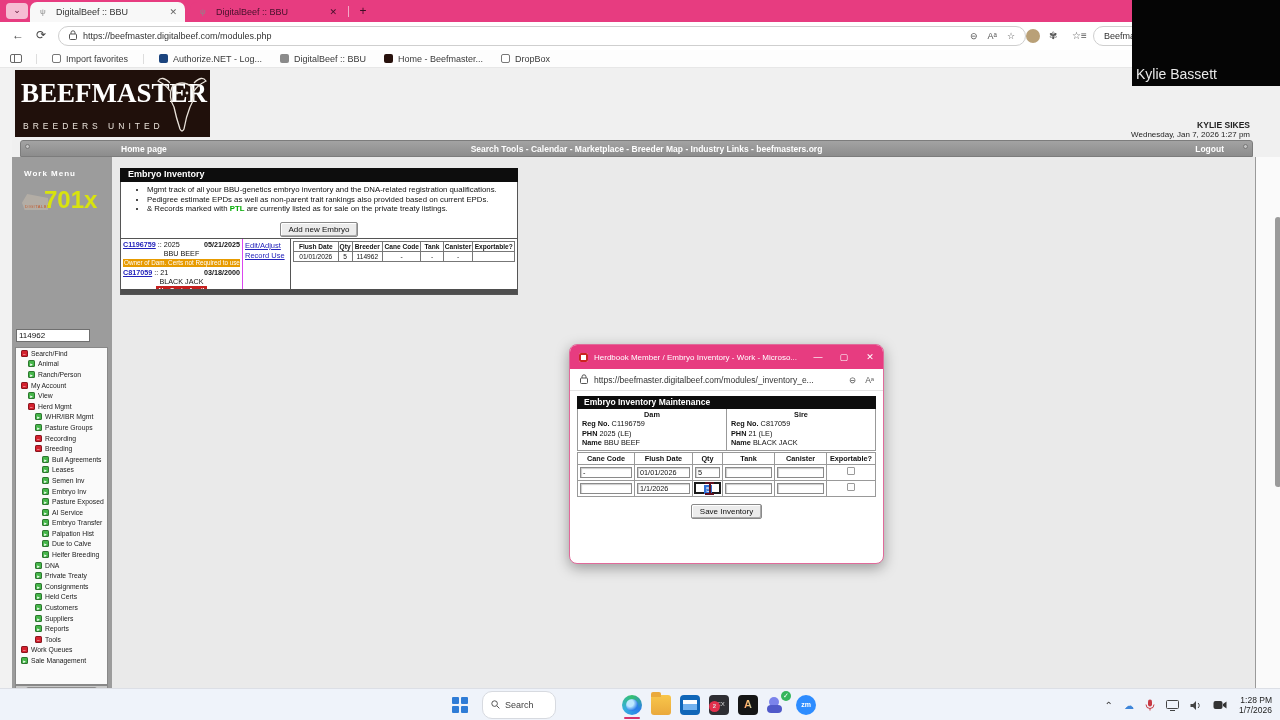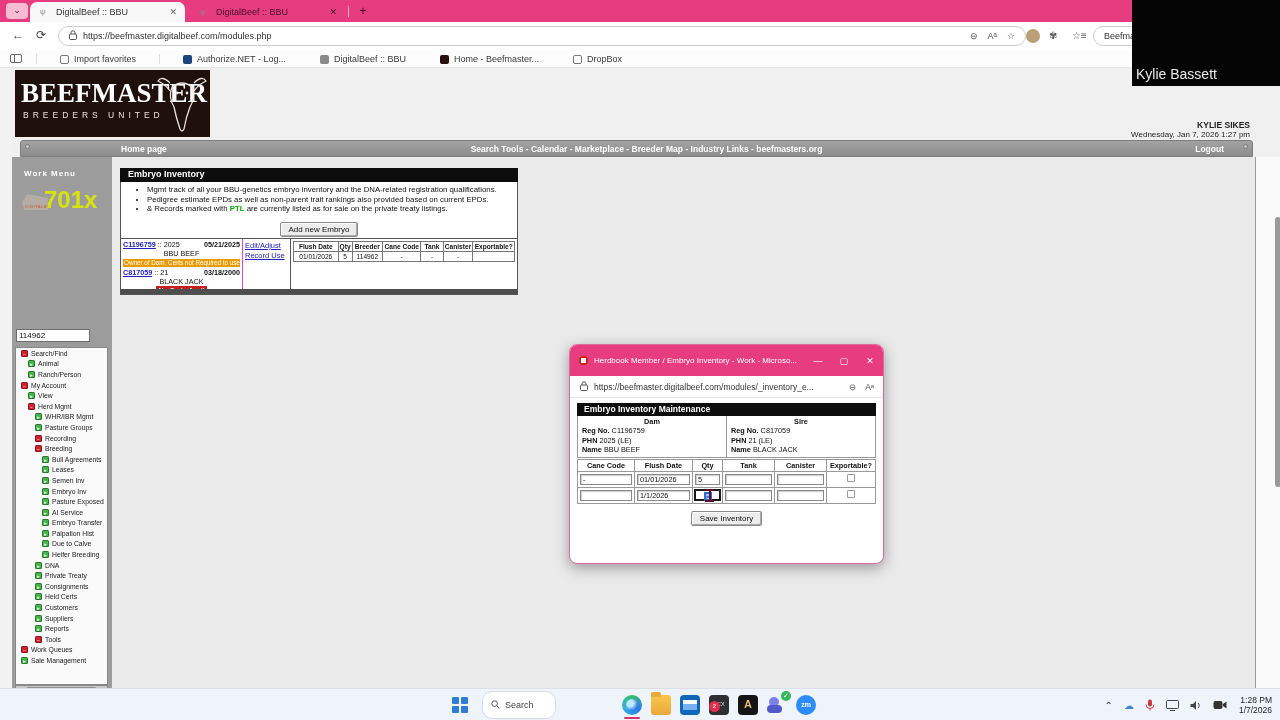--- a/index.html
+++ b/index.html
@@ -31,32 +31,32 @@
   .avatar { position:absolute; left:1026px; top:7px; width:14px; height:14px; border-radius:50%; background:#b9a077; }
   .tb-right { position:absolute; top:8px; color:#555; font-size:10px; }
   .profile-pill { position:absolute; left:1093px; top:4px; height:20px; padding:0 10px; border:1px solid #cfcfcf;
                   border-radius:10px; font-size:9px; color:#333; line-height:18px; background:#fff; }
 
   .bookmarks { position:absolute; left:0; top:50px; width:1280px; height:18px; background:#fdfdfd; border-bottom:1px solid #e7e7e7;
                display:flex; align-items:center; font-size:9px; color:#3a3a3a; }
   .bm-panel-ico { width:12px; height:9px; border:1px solid #666; border-radius:2px; margin:0 8px 0 10px; position:relative; }
   .bm-panel-ico:before { content:""; position:absolute; left:3px; top:0; width:1px; height:100%; background:#666; }
   .bm-sep { width:1px; height:10px; background:#ddd; margin:0 6px; }
-  .bookmark { display:flex; align-items:flex-end; margin:0 17px; }
+  .bookmark { display:flex; align-items:flex-start; margin:0 9px; }
   .bm-ico { width:9px; height:9px; margin-right:5px; border-radius:2px; }
 
   
   .webcam { position:absolute; left:1132px; top:0; width:148px; height:86px; background:#050505; z-index:50; }
   .webcam .nm { position:absolute; left:4px; bottom:4px; color:#e8e8e8; font-size:14px; }
 
   
   .page { position:absolute; left:12px; top:68px; width:1280px; height:620px; background:#f0f0f0; }
   .bbu-logo { position:absolute; left:3px; top:2px; width:195px; height:67px; background:#20100b; color:#fff; overflow:hidden; }
   .bbu-logo .l1 { font-size:27px; font-weight:bold; letter-spacing:0px; margin:8px 0 0 6px; font-family:"Liberation Serif",serif; }
-  .bbu-logo .l2 { font-size:8.5px; letter-spacing:4px; margin:1px 0 0 8px; color:#e9e2da; }
+  .bbu-logo .l2 { font-size:8.5px; letter-spacing:4px; margin:12px 0 0 8px; color:#e9e2da; }
   .bbu-logo svg { position:absolute; right:2px; top:3px; }
   .who { position:absolute; right:42px; top:52px; text-align:right; color:#222; }
   .who .nm { font-size:8.5px; font-weight:bold; }
   .who .dt { font-size:8px; }
   .navbar { position:absolute; left:8px; top:72px; width:1233px; height:17px; border-radius:3px 3px 0 0;
             background:linear-gradient(#a3a3a3,#8c8c8c); border:1px solid #7c7c7c; color:#fff; font-size:8.5px; font-weight:bold; }
   .navbar .dot { position:absolute; left:4px; top:3px; width:5px; height:5px; border-radius:50%; background:#c4c4c4; border:1px solid #777; }
   .navbar .dot.r { left:auto; right:4px; }
   .nav-home { position:absolute; left:100px; top:3px; }
   .nav-center { position:absolute; left:0; right:0; top:3px; text-align:center;margin-left:20px; }
@@ -112,21 +112,21 @@
   .li-mid a { display:block; color:#2222bb; font-weight:normal; text-decoration:underline; line-height:10px; }
   .li-right { flex:1; padding:2px 2px; }
   table.sub { border-collapse:collapse; width:100%; font-size:6.6px; color:#111; }
   table.sub th, table.sub td { border:1px solid #777; text-align:center; padding:1px 1px; }
   table.sub th { font-weight:bold; background:#fff; }
   .listing-bottom { position:absolute; left:108px; top:132px; width:398px; height:6px; background:#4e4e4e; border:1px solid #555; border-top:none; }
 
   
   .popup { position:absolute; left:557px; top:187px; width:315px; height:220px; background:#fff; border-radius:8px;
            border:1px solid #e06a9a; box-shadow:0 4px 14px rgba(0,0,0,.35); z-index:30; overflow:hidden; }
-  .pop-title { height:31px; background:#e73c80; color:#fff; display:flex; align-items:center; font-size:8px; }
+  .pop-title { height:24px; background:#e73c80; color:#fff; display:flex; align-items:center; font-size:8px; }
   .pop-title .pico { width:9px; height:9px; margin:0 6px 0 9px; border-radius:2px; background:#fff;
                      box-shadow:inset 0 0 0 2px #c22; }
   .pop-title .ptxt { flex:1; white-space:nowrap; overflow:hidden; }
   .pop-title .wbtn { width:26px; text-align:center; font-size:9px; }
   .pop-url { height:22px; background:#fff; border-bottom:1px solid #e3e3e3; display:flex; align-items:center; font-size:8.5px; color:#333; }
   .pop-url .lk { margin:0 6px 0 10px; color:#555; }
   .pop-url .uic { margin-right:9px; color:#555; }
   .pop-body { padding:5px 7px; }
   .pop-hdr { height:13px; background:#0d0d0d; color:#fff; font-size:8.5px; font-weight:bold; padding:1px 0 0 7px; }
   .ds-wrap { display:flex; border:1px solid #999; border-top:none; font-size:7.3px; color:#111; }

